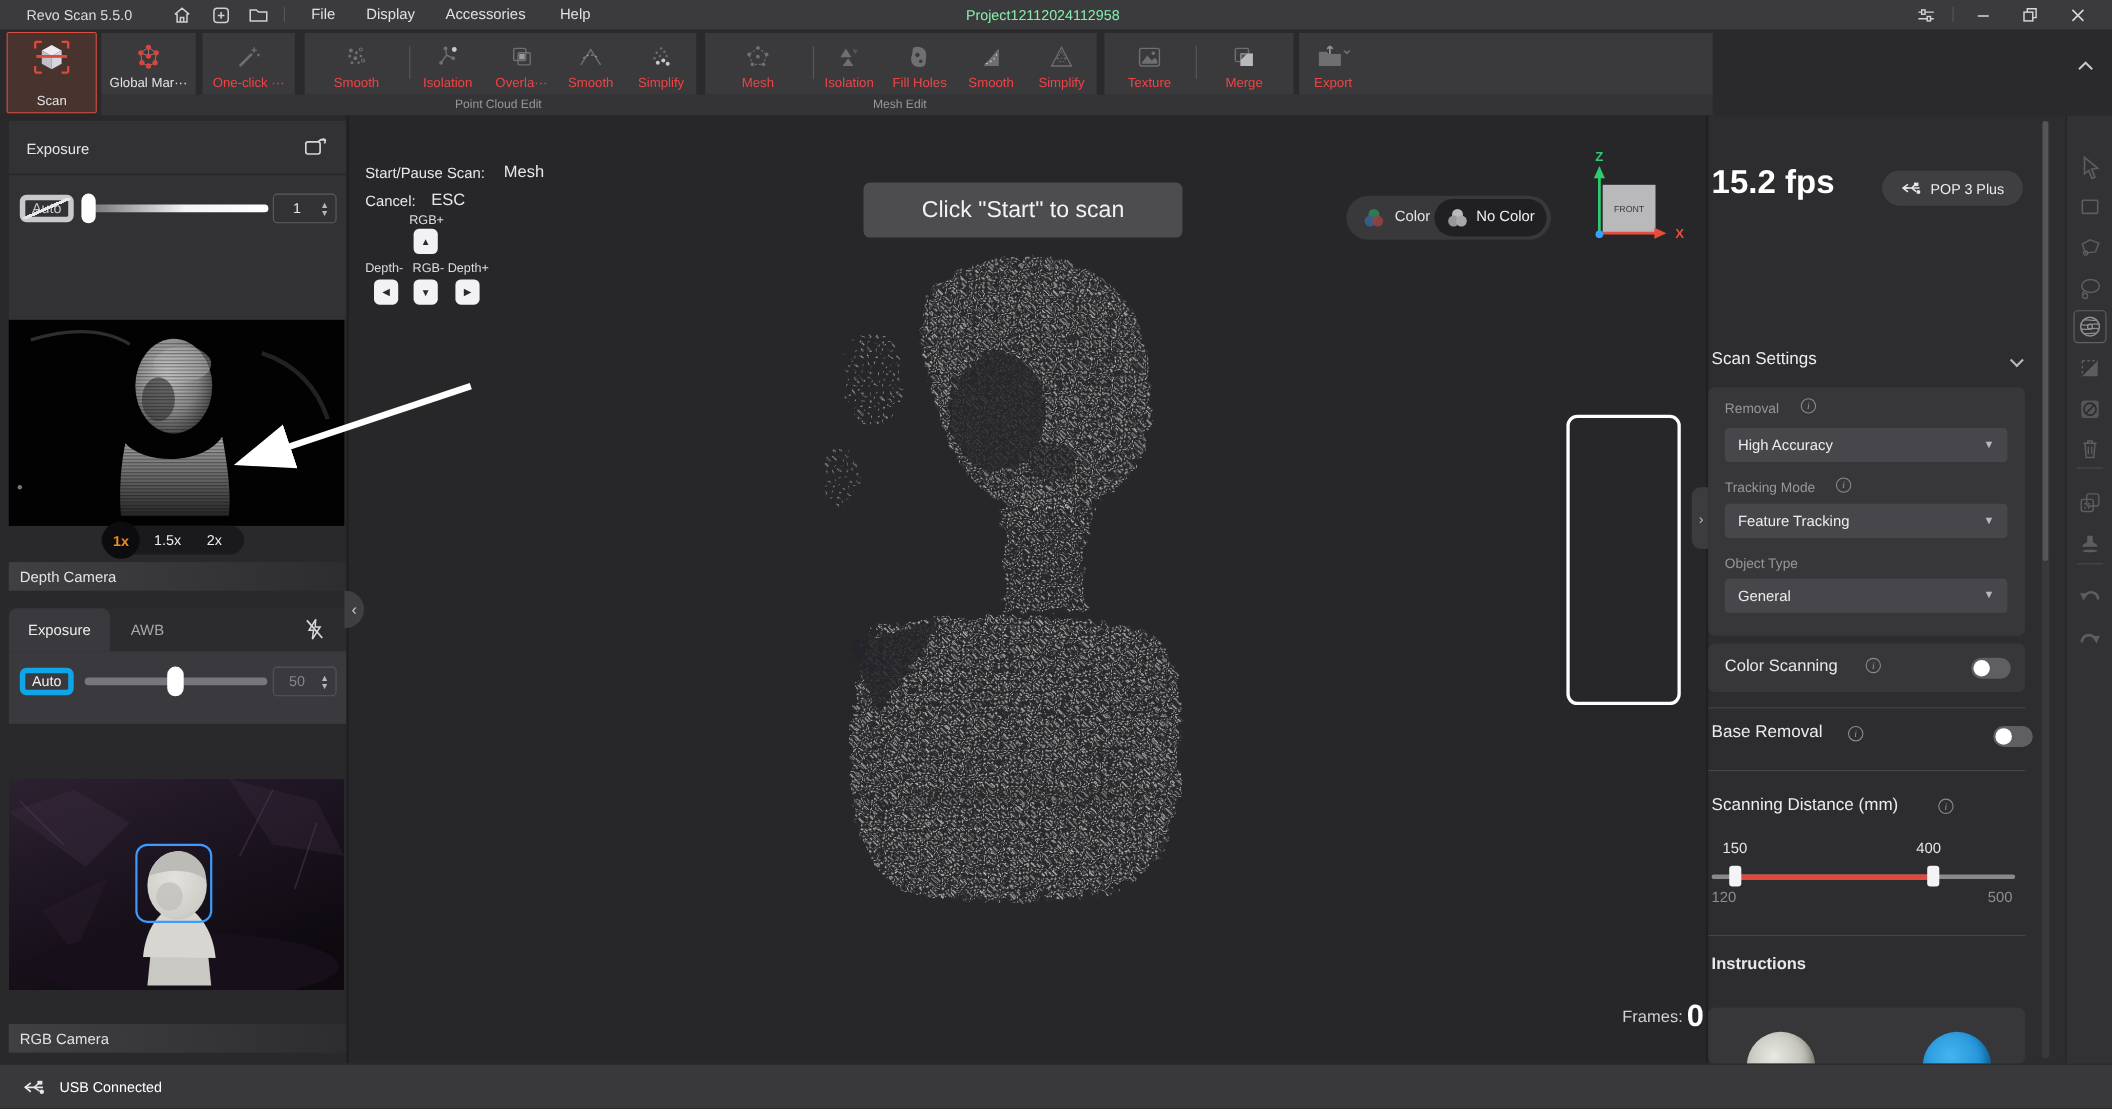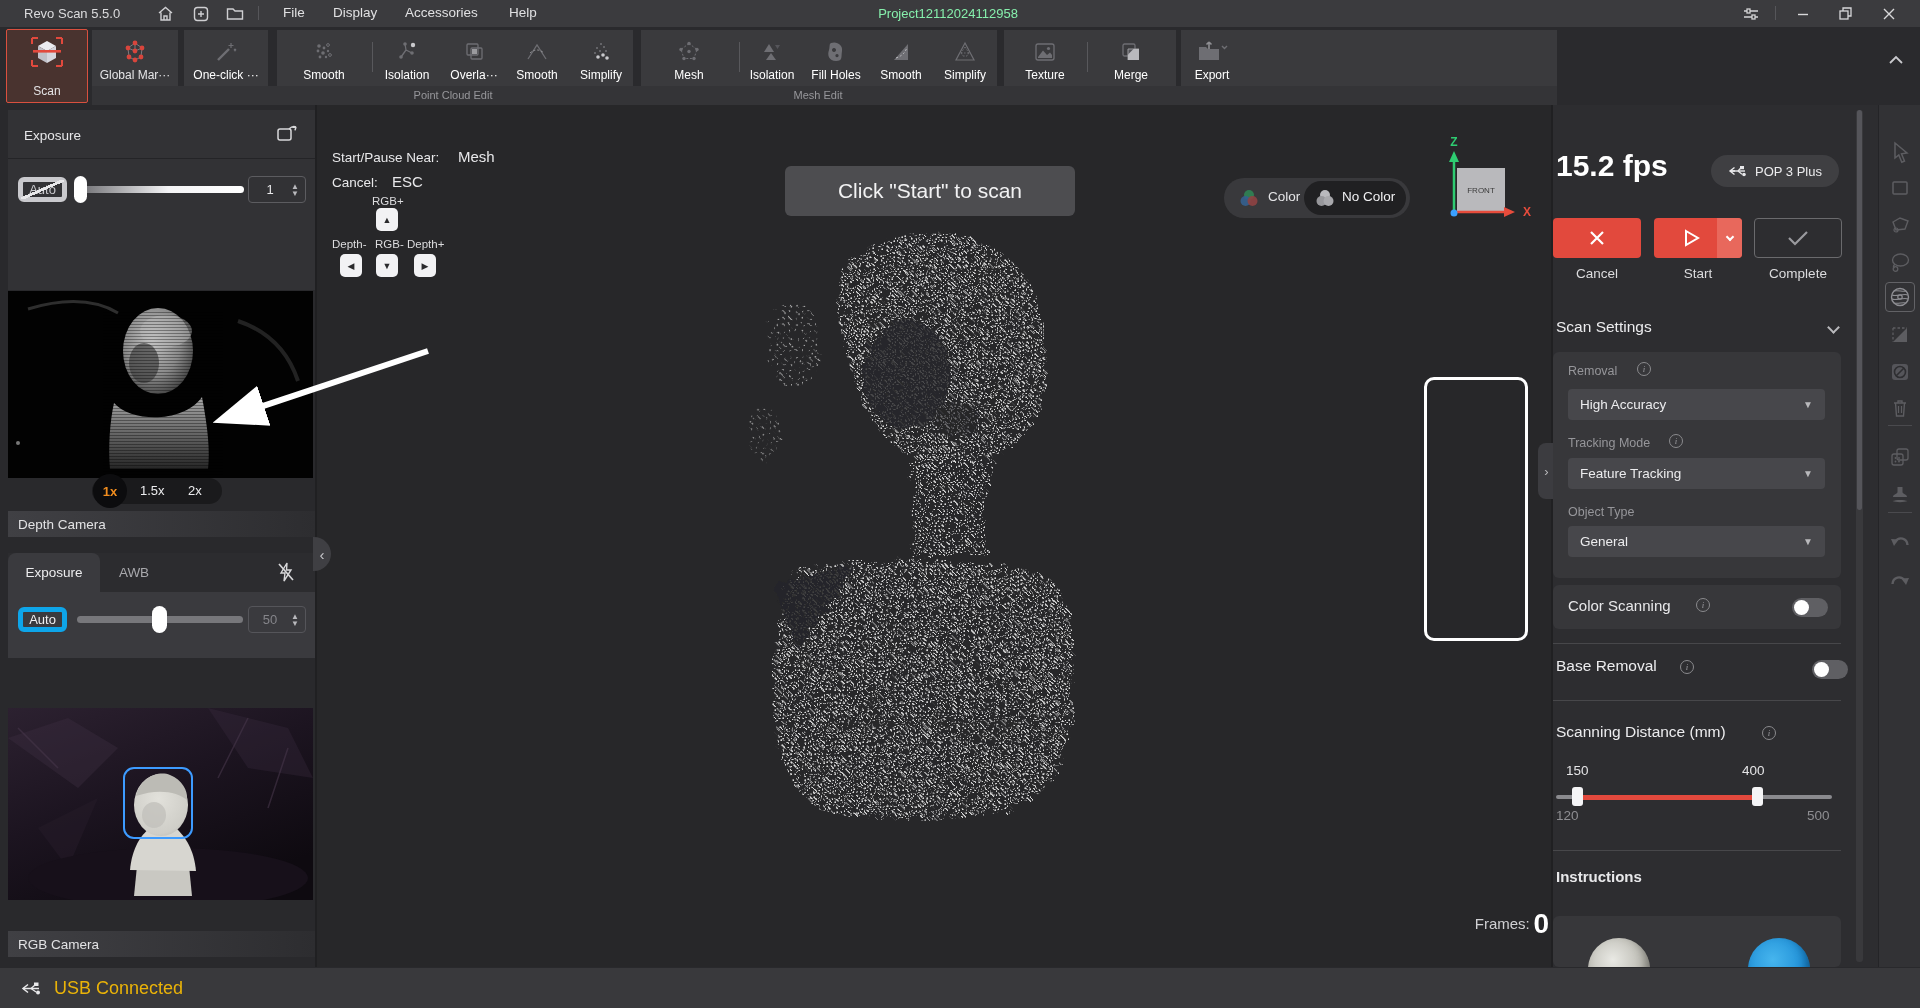--- a/index.html
+++ b/index.html
@@ -11,21 +11,21 @@
   .titlebar{position:absolute;left:0;top:0;width:1920px;height:27px;background:#3b3b3e;}
   .menu{color:#e0e0e2;font-size:13.5px;padding:0 6px;cursor:default;}
   .tb-ico{display:inline-flex;align-items:center;justify-content:center;width:26px;height:27px;}
   .vsep{width:1px;height:14px;background:#56565a;}
   
   .ribbon{position:absolute;left:0;top:27px;width:1920px;height:78px;background:#2a2a2d;}
   .band{position:absolute;top:3px;height:56px;background:#3a3a3d;}
   .lstrip{position:absolute;top:59px;left:92px;width:1465px;height:19px;background:#343437;}
   .glabel{position:absolute;top:62px;transform:translateX(-50%);font-size:11px;color:#97979b;white-space:nowrap;}
   .tile{position:absolute;top:3px;width:70px;height:56px;transform:translateX(-50%);display:flex;flex-direction:column;align-items:center;justify-content:flex-end;padding-bottom:4px;}
-  .tlabel{font-size:12px;color:#ffffff;white-space:nowrap;margin-top:3px;}
+  .tlabel{font-size:12px;color:#ef4444;white-space:nowrap;margin-top:3px;}
   .tlabel.on{color:#e4e4e6;}
   .insep{position:absolute;top:15px;width:1px;height:30px;background:#58585c;}
   .scan-tile{position:absolute;left:6px;top:2px;width:82px;height:74px;background:#49332f;border:1px solid #d9503f;border-radius:2px;display:flex;flex-direction:column;align-items:center;justify-content:space-between;padding:6px 0 4px;}
   
   .lpanel{position:absolute;left:0;top:105px;width:315px;height:862px;background:#29292c;}
   .card1{position:absolute;left:8px;background:#323235;}
   .autobtn{border:5px solid #0ea5e9;border-radius:6px;color:#f0f0f2;font-size:13px;display:flex;align-items:center;justify-content:center;background:transparent;position:absolute;}
   .slash::after{content:"";position:absolute;inset:-2px;background:linear-gradient(to bottom right,transparent 46%,#e8e8ea 46%,#e8e8ea 54%,transparent 54%);}
   .spin{position:absolute;border:1px solid #5c5c60;border-radius:4px;display:flex;align-items:center;}
   .spin .val{flex:1;text-align:center;font-size:13px;}
@@ -430,21 +430,21 @@
     <defs>
         <marker id="ah" markerWidth="9" markerHeight="8" refX="7" refY="4" orient="auto">
           <polygon points="9,4 0,0.5 0,7.5" fill="#ffffff"></polygon>
         </marker>
       </defs>
     <line x1="238" y1="16" x2="34" y2="84" stroke="#ffffff" stroke-width="6" marker-end="url(#ah)"></line>
   </svg>
 
   <div class="viewport">
 
-    <span class="hint abs" style="left:15px;top:45px;">Start/Pause Near:</span>
+    <span class="hint abs" style="left:15px;top:45px;">Start/Pause Scan:</span>
     <span class="hint abs" style="left:141px;top:43px;font-size:15px;">Mesh</span>
     <span class="hint abs" style="left:15px;top:70px;">Cancel:</span>
     <span class="hint abs" style="left:75px;top:68px;font-size:15px;">ESC</span>
     <span class="keylab" style="left:55px;top:90px;">RGB+</span>
     <div class="key" style="left:59px;top:103px;">▲</div>
     <span class="keylab" style="left:15px;top:133px;">Depth-</span>
     <span class="keylab" style="left:58px;top:133px;">RGB-</span>
     <span class="keylab" style="left:90px;top:133px;">Depth+</span>
     <div class="key" style="left:23px;top:149px;">◀</div>
     <div class="key" style="left:59px;top:149px;">▼</div>
@@ -555,43 +555,20 @@
       <svg width="20" height="12" viewBox="0 0 20 12">
           <path d="M2 6 H17" stroke="#e8e8ea" stroke-width="1.4"></path>
           <path d="M7 6 L2 6 M6.5 2.5 L2 6 L6.5 9.5" stroke="#e8e8ea" stroke-width="1.4" fill="none"></path>
           <rect x="12" y="1" width="4" height="3.2" fill="#e8e8ea"></rect>
           <circle cx="16" cy="9.5" r="1.8" fill="#e8e8ea"></circle>
           <path d="M10 6 L13 2.8 M10 6 L14 9.2" stroke="#e8e8ea" stroke-width="1.3"></path>
         </svg>
       <span style="font-size:13px;color:#ececee;">POP 3 Plus</span>
     </div>
 
-    <div class="abs" style="left:0;top:113px;width:288px;height:90px;">
-      <div class="actbtn" style="left:0;background:#e2493d;">
-        <svg width="18" height="18" viewBox="0 0 18 18">
-            <path d="M3 3 L15 15 M15 3 L3 15" stroke="#ffffff" stroke-width="2.2"></path>
-          </svg>
-      </div>
-      <div class="actbtn" style="left:101px;background:#e2493d;overflow:hidden;">
-        <svg width="17" height="18" viewBox="0 0 17 18" style="margin-right:14px;">
-            <path d="M3 2 L15 9 L3 16 Z" fill="none" stroke="#ffffff" stroke-width="2"></path>
-          </svg>
-        <div class="abs flex" style="right:0;top:0;width:25px;height:40px;background:#e8685c;justify-content:center;">
-          <span class="chev" style="width:6px;height:6px;border-color:#ffffff;margin-top:-3px;"></span>
-        </div>
-      </div>
-      <div class="actbtn" style="left:201px;border:1px solid #6a6a6d;">
-        <svg width="22" height="16" viewBox="0 0 22 16">
-            <path d="M2 8 L8 14 L20 2" stroke="#9a9a9e" stroke-width="2.2" fill="none"></path>
-          </svg>
-      </div>
-      <span class="actlab" style="left:0;">Cancel</span>
-      <span class="actlab" style="left:101px;">Start</span>
-      <span class="actlab" style="left:201px;">Complete</span>
-    </div>
 
     <div class="abs" style="left:3px;top:213px;">
       <span class="hdr">Scan Settings</span>
     </div>
     <span class="chev abs" style="left:276px;top:218px;"></span>
 
     <div class="rcard" style="top:247px;height:226px;">
       <span class="slabel abs" style="left:15px;top:12px;">Removal</span>
       <span class="info abs" style="left:78px;top:10px;">i</span>
       <div class="sel" style="left:15px;top:37px;width:257px;">
@@ -732,16 +709,16 @@
   </div>
 
   <div class="statusbar">
     <svg width="22" height="13" viewBox="0 0 22 13">
       <path d="M3 6.5 H19" stroke="#e8e8ea" stroke-width="1.5"></path>
       <path d="M8 2.5 L3 6.5 L8 10.5" fill="none" stroke="#e8e8ea" stroke-width="1.5"></path>
       <rect x="14" y="0.5" width="4.5" height="3.5" fill="#e8e8ea"></rect>
       <circle cx="18" cy="10.5" r="2" fill="#e8e8ea"></circle>
       <path d="M11 6.5 L15 3 M11 6.5 L16 10" stroke="#e8e8ea" stroke-width="1.3"></path>
     </svg>
-    <span style="font-size:18px;color:#eab308;text-align:center;">USB Connected</span>
+    <span style="font-size:13px;color:#ffffff;text-align:center;">USB Connected</span>
   </div>
 
 </div>
 
 </body></html>

